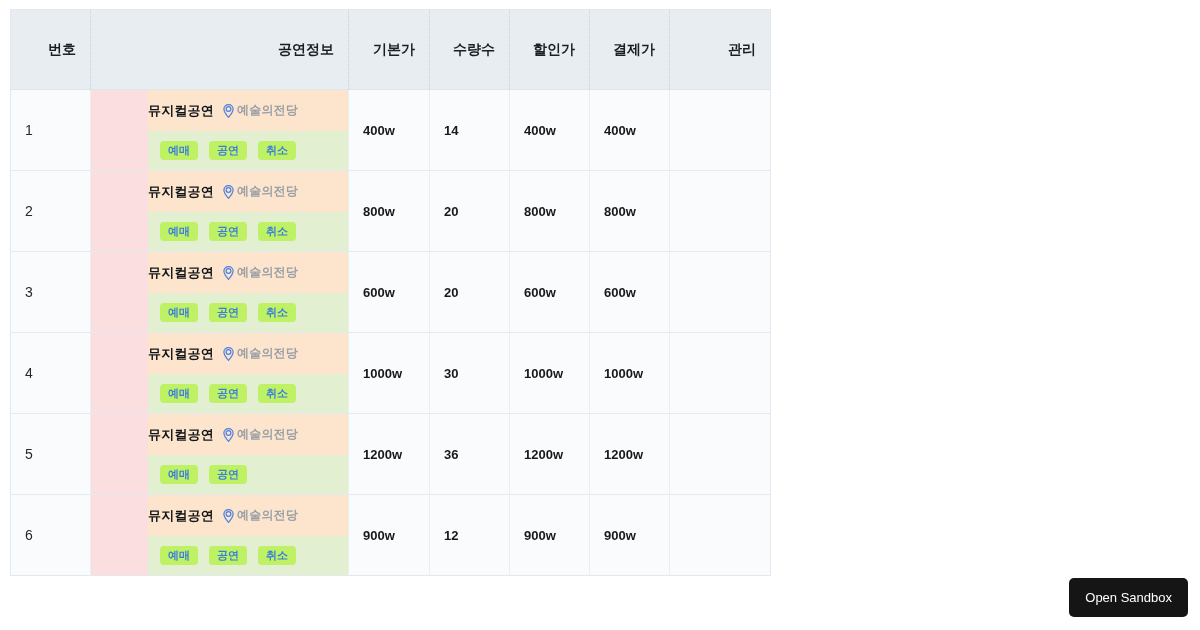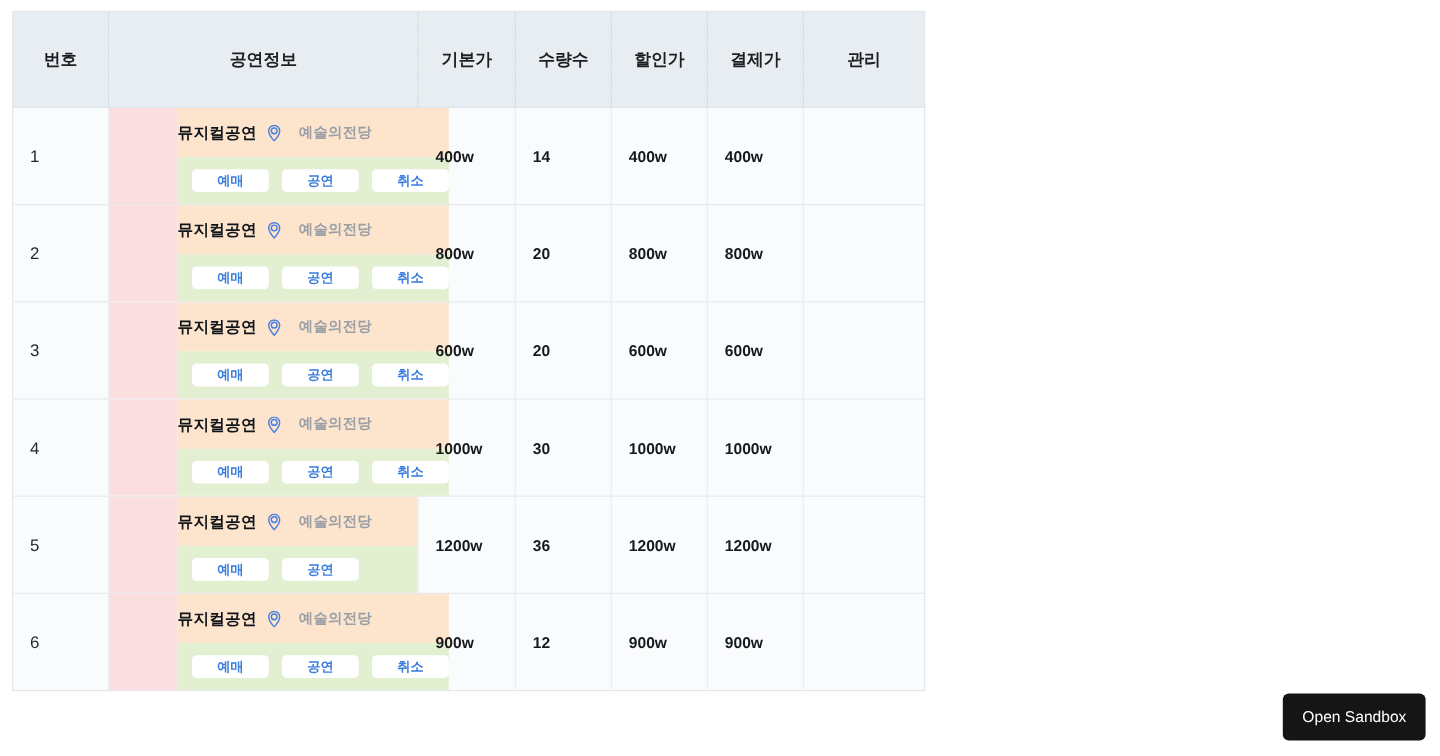--- a/index.html
+++ b/index.html
@@ -42,21 +42,21 @@
   table.grid col.c-a      { width: 81px;  }
   table.grid col.c-b      { width: 80px;  }
   table.grid col.c-c      { width: 80px;  }
   table.grid col.c-d      { width: 80px;  }
   table.grid col.c-e      { width: 101px; }
 
   thead th {
     background: #e8edf1;
     height: 80px;
     padding: 0 14px;
-    text-align: center;
+    text-align: right;
     vertical-align: middle;
     font-size: 14px;
     font-weight: bold;
     color: #1b1f23;
     border-right: 1px dotted #c9d2d9;
     border-bottom: 1px solid #dfe5ea;
     margin-top: 48px;
   }
   thead th:last-child { border-right: none; }
 
@@ -117,21 +117,21 @@
     font-size: 13px;
     font-weight: bold;
     color: #111418;
     letter-spacing: 0.2px;
     white-space: nowrap;
   }
 
   .loc {
     display: inline-flex;
     align-items: center;
-    gap: 15px;
+    gap: 3px;
     white-space: nowrap;
   }
 
   .pin-icon {
     width: 11px;
     height: 14px;
     display: inline-block;
     flex: 0 0 auto;
   }
 
@@ -150,22 +150,22 @@
     padding-left: 12px;
     gap: 11px;
   }
 
   .chip {
     display: inline-flex;
     align-items: center;
     justify-content: center;
     height: 19px;
     min-width: 26px;
-    padding: 0 21px;
-    background: #ffffff;
+    padding: 0 8px;
+    background: #bef264;
     border-radius: 4px;
     font-size: 11px;
     font-weight: bold;
     color: #3b7ddd;
     white-space: nowrap;
     text-align: center;
   }
 
   
   .sandbox-btn {

